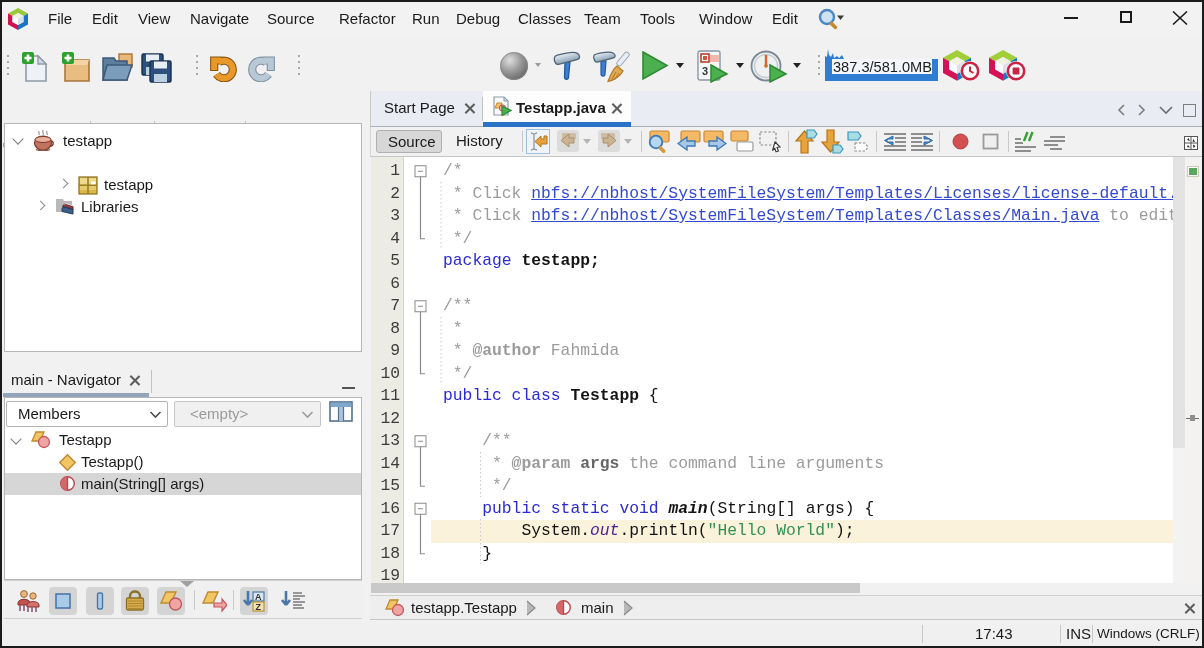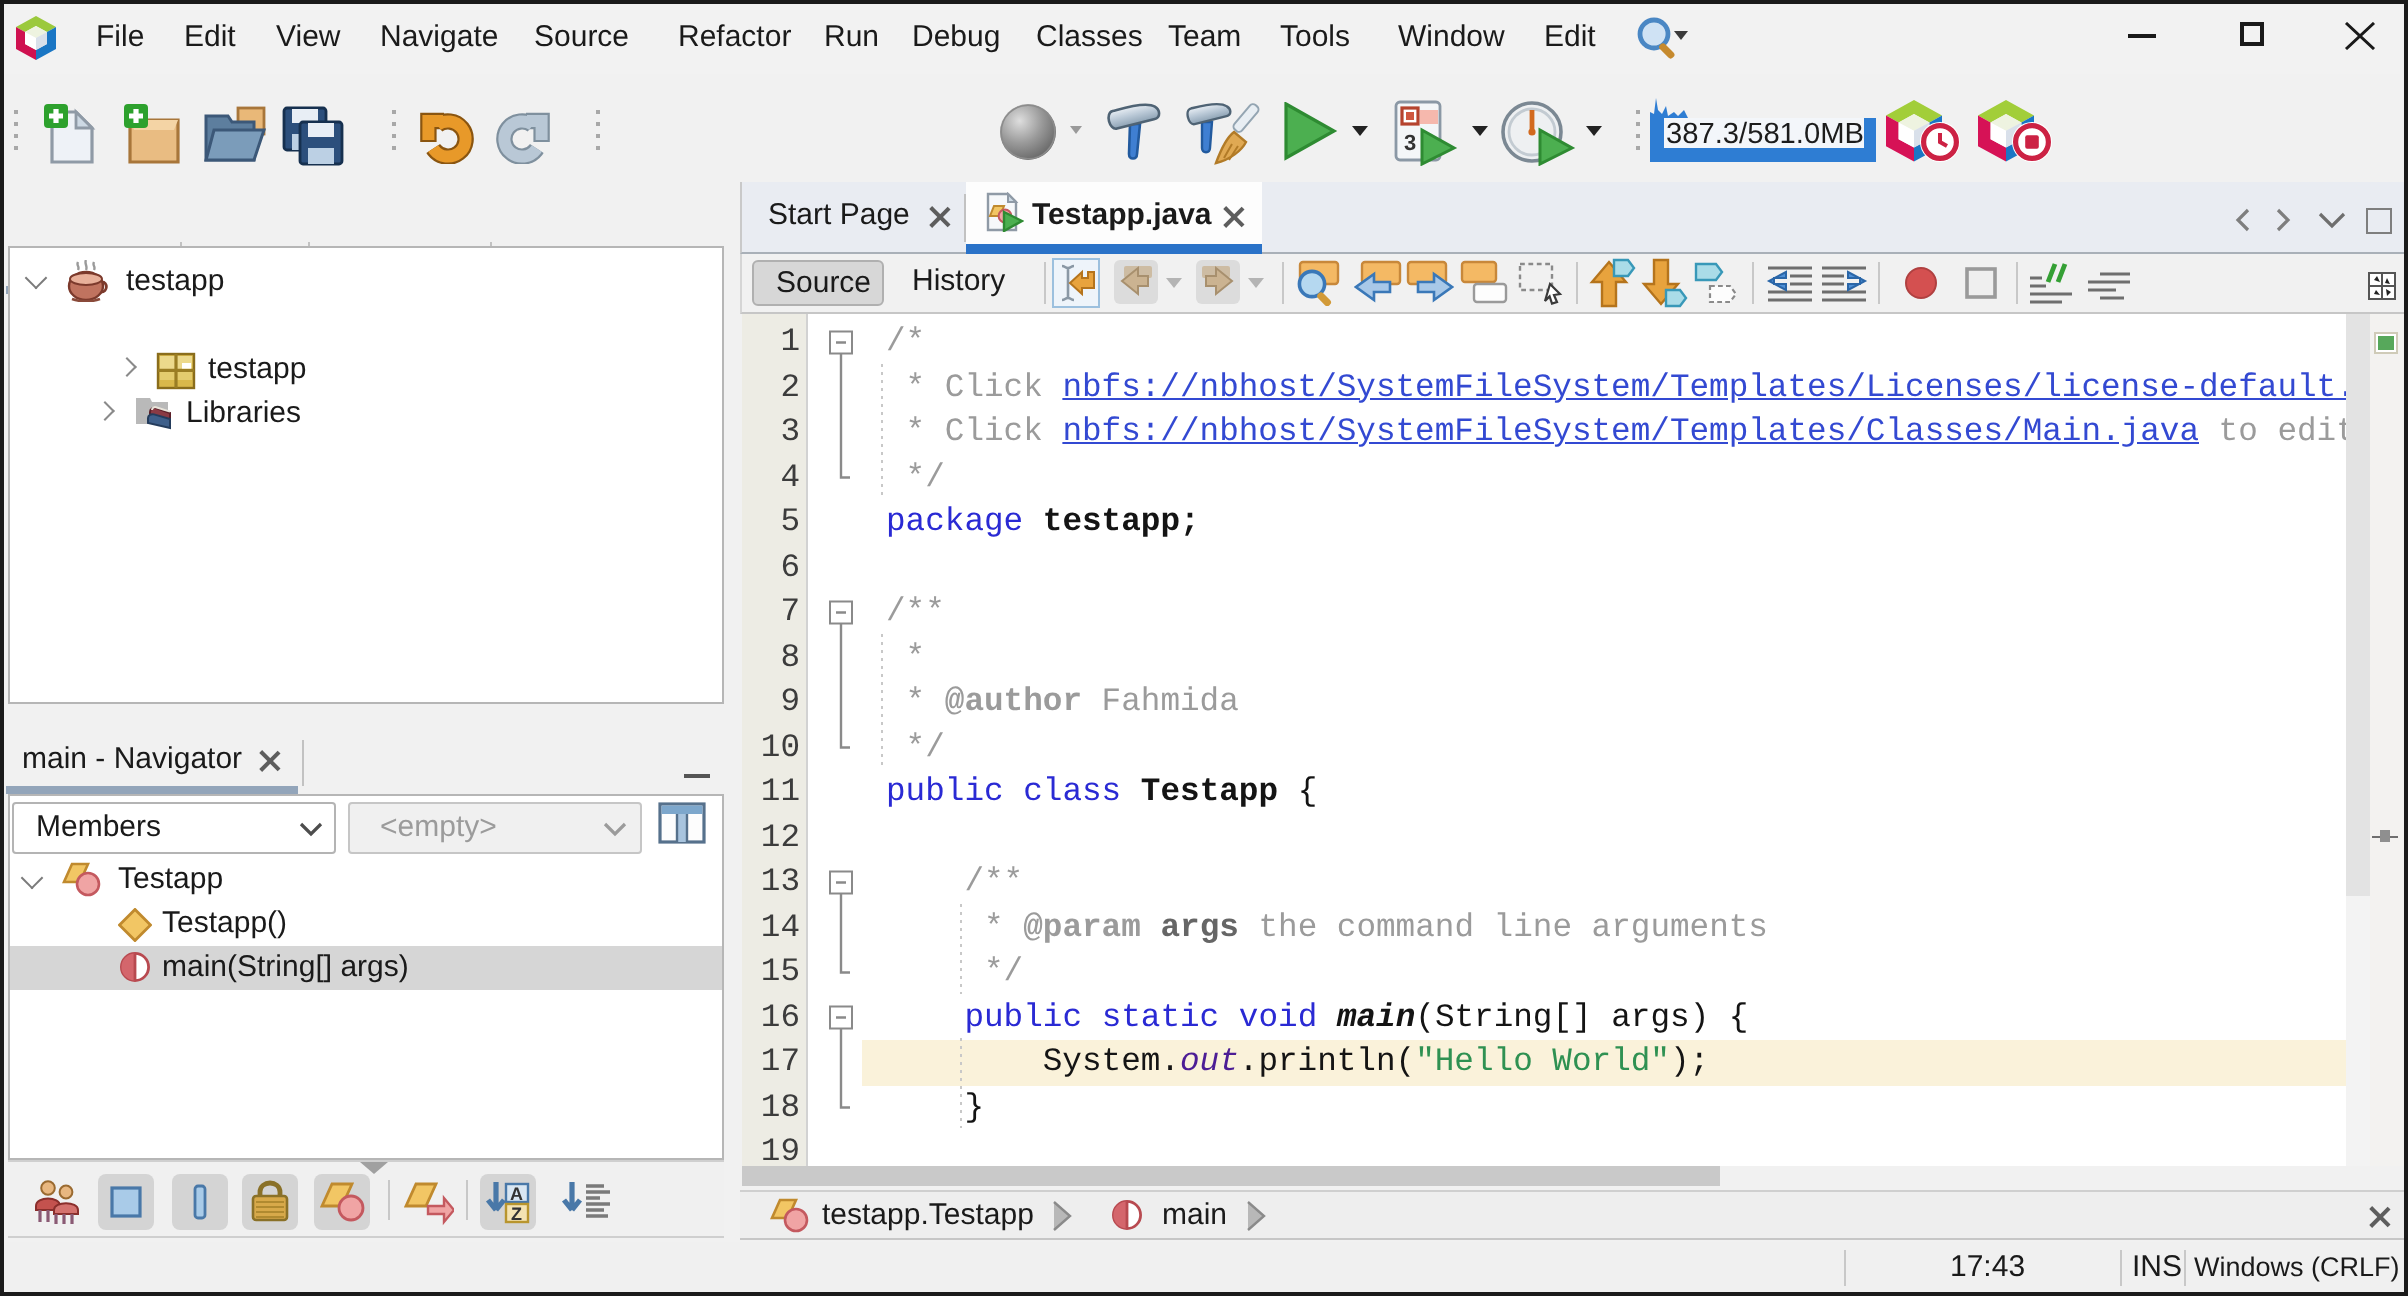--- a/index.html
+++ b/index.html
@@ -277,21 +277,21 @@
       <svg width="20" height="19" viewBox="0 0 20 19">
         <rect x="1" y="1" width="18" height="17" fill="#d9b84a" stroke="#8a6d1c" stroke-width="1.2"></rect>
         <rect x="2" y="2" width="16" height="6.5" fill="#ecd98c"></rect>
         <rect x="2" y="10" width="16" height="4" fill="#e3cb6e"></rect>
         <path d="M10 1 L10 18 M1 9.2 L19 9.2" stroke="#9a7d24" stroke-width="1.6"></path>
         <rect x="13" y="5.5" width="4.5" height="2.8" fill="#fff"></rect>
       </svg>
     </div>
     <div class="abs ui" style="left:99px;top:2px;">testapp</div>
   </div>
-  <div class="abs" id="pt-r4" style="left:12px;top:72px;width:396px;height:22px;">
+  <div class="abs" id="pt-r4" style="left:0;top:72px;width:396px;height:22px;">
     <div class="abs chevR" style="left:30px;top:6px;"></div>
     <div class="abs" id="ic-libs" style="left:50px;top:1px;">
       <svg width="22" height="19" viewBox="0 0 22 19">
         <path d="M1 2 L8 2 L9 4 L17 4 L17 15 L1 15 Z" fill="#b9b9b9"></path>
         <path d="M8 9 C8 7.5 9.5 6.5 11 7 L18 9.5 L18 13 L8 11 Z" fill="#8a3a44" stroke="#5c2029" stroke-width="1"></path>
         <path d="M8 11 L18 13 L18 15 L8 13 Z" fill="#e8e4da"></path>
         <path d="M7 12 C7 10.5 8.5 9.8 10 10.2 L18 12.5 L18 17 L7 14.5 Z" fill="#3e5f8a" stroke="#243c5c" stroke-width="1"></path>
         <path d="M9 8 C9 7 10 6.3 11 6.6 L18 8.8" fill="none" stroke="#e8e4da" stroke-width="1"></path>
       </svg>
     </div>

